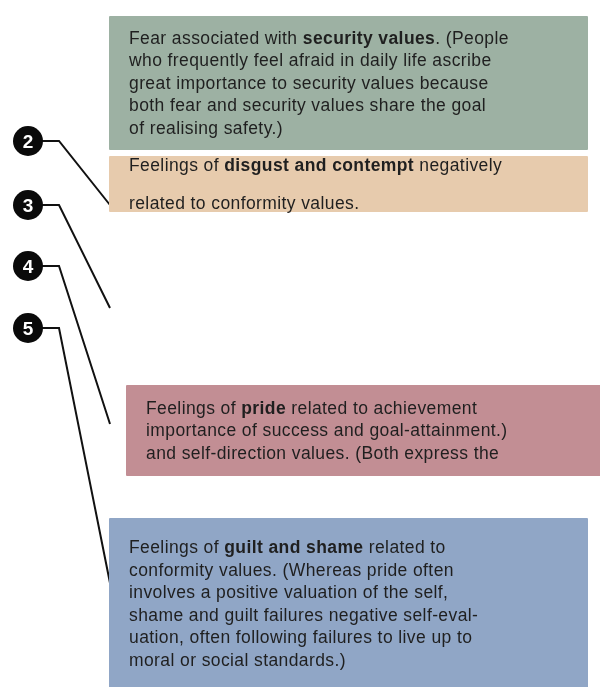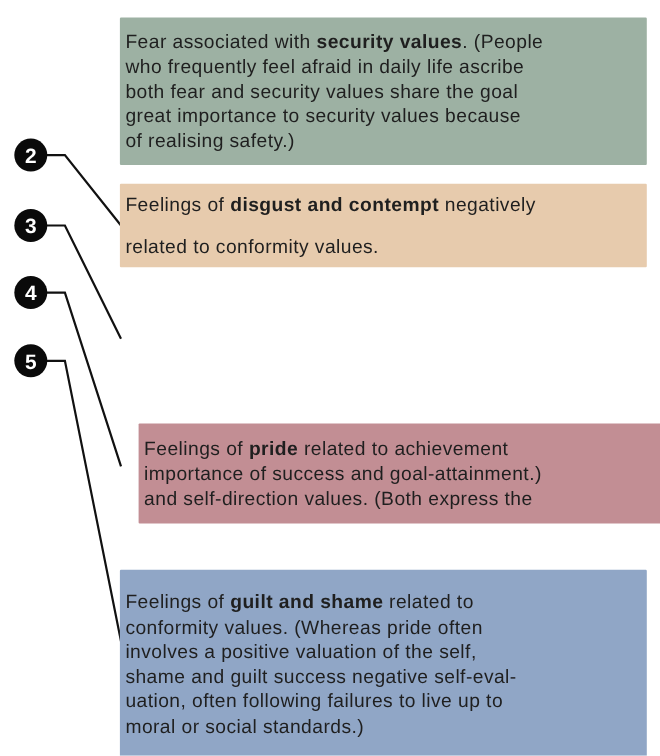--- a/index.html
+++ b/index.html
@@ -23,34 +23,34 @@
     font-family: "Liberation Sans", sans-serif;
     font-size: 19px;
     font-weight: 700;
     text-anchor: middle;
   }
   .box {
     position: absolute;
     left: 109px;
     width: 479px;
     box-sizing: border-box;
-    padding: 0 12px 0 5px;
+    padding: 0 12px 0 20px;
     display: flex;
     flex-direction: column;
     justify-content: center;
     color: #1f1f1f;
     font-size: 17.5px;
     line-height: 22.5px;
     letter-spacing: 0.4px;
     border-radius: 1px;
   }
   .ln { white-space: nowrap; }
   .ln b { font-weight: 700; }
   .box1 { top: 16px;  height: 134px; }
-  .box2 { top: 167px; height: 76px; gap: 16px;  }
+  .box2 { top: 156px; height: 56px; gap: 16px;  }
   .box3 { top: 258px; height: 109px; }
   .box4 { top: 385px; height: 91px; margin-left: 17px;  }
   .box5 { top: 494px; height: 171px; margin-top: 24px; }
 </style>
 </head>
 <body>
 
 <div class="canvas">
 
   <svg class="connectors" viewBox="0 0 600 687">
@@ -66,39 +66,39 @@
 
     <text x="28" y="148">2</text>
     <text x="28" y="212">3</text>
     <text x="28" y="273">4</text>
     <text x="28" y="335">5</text>
   </svg>
 
   <div class="box box1" style="background-color: rgb(157, 177, 163);">
     <div class="ln"><span>Fear associated with </span><b>security values</b><span>. (People</span></div>
     <div class="ln">who frequently feel afraid in daily life ascribe</div>
+    <div class="ln">great importance to security values because</div>
     <div class="ln">both fear and security values share the goal</div>
-    <div class="ln">great importance to security values because</div>
     <div class="ln">of realising safety.)</div>
   </div>
 
   <div class="box box2" style="background-color: rgb(231, 203, 173);">
     <div class="ln"><span>Feelings of </span><b>disgust and contempt</b><span> negatively</span></div>
     <div class="ln">related to conformity values.</div>
   </div>
 
 
   <div class="box box4" style="background-color: rgb(194, 142, 148);">
     <div class="ln"><span>Feelings of </span><b>pride</b><span> related to achievement</span></div>
     <div class="ln">importance of success and goal-attainment.)</div>
     <div class="ln">and self-direction values. (Both express the</div>
   </div>
 
   <div class="box box5" style="background-color: rgb(144, 166, 198);">
     <div class="ln"><span>Feelings of </span><b>guilt and shame</b><span> related to</span></div>
     <div class="ln">conformity values. (Whereas pride often</div>
     <div class="ln">involves a positive valuation of the self,</div>
-    <div class="ln">shame and guilt success negative self-eval-</div>
+    <div class="ln">shame and guilt failures negative self-eval-</div>
     <div class="ln">uation, often following failures to live up to</div>
     <div class="ln">moral or social standards.)</div>
   </div>
 
 </div>
 
 </body></html>

